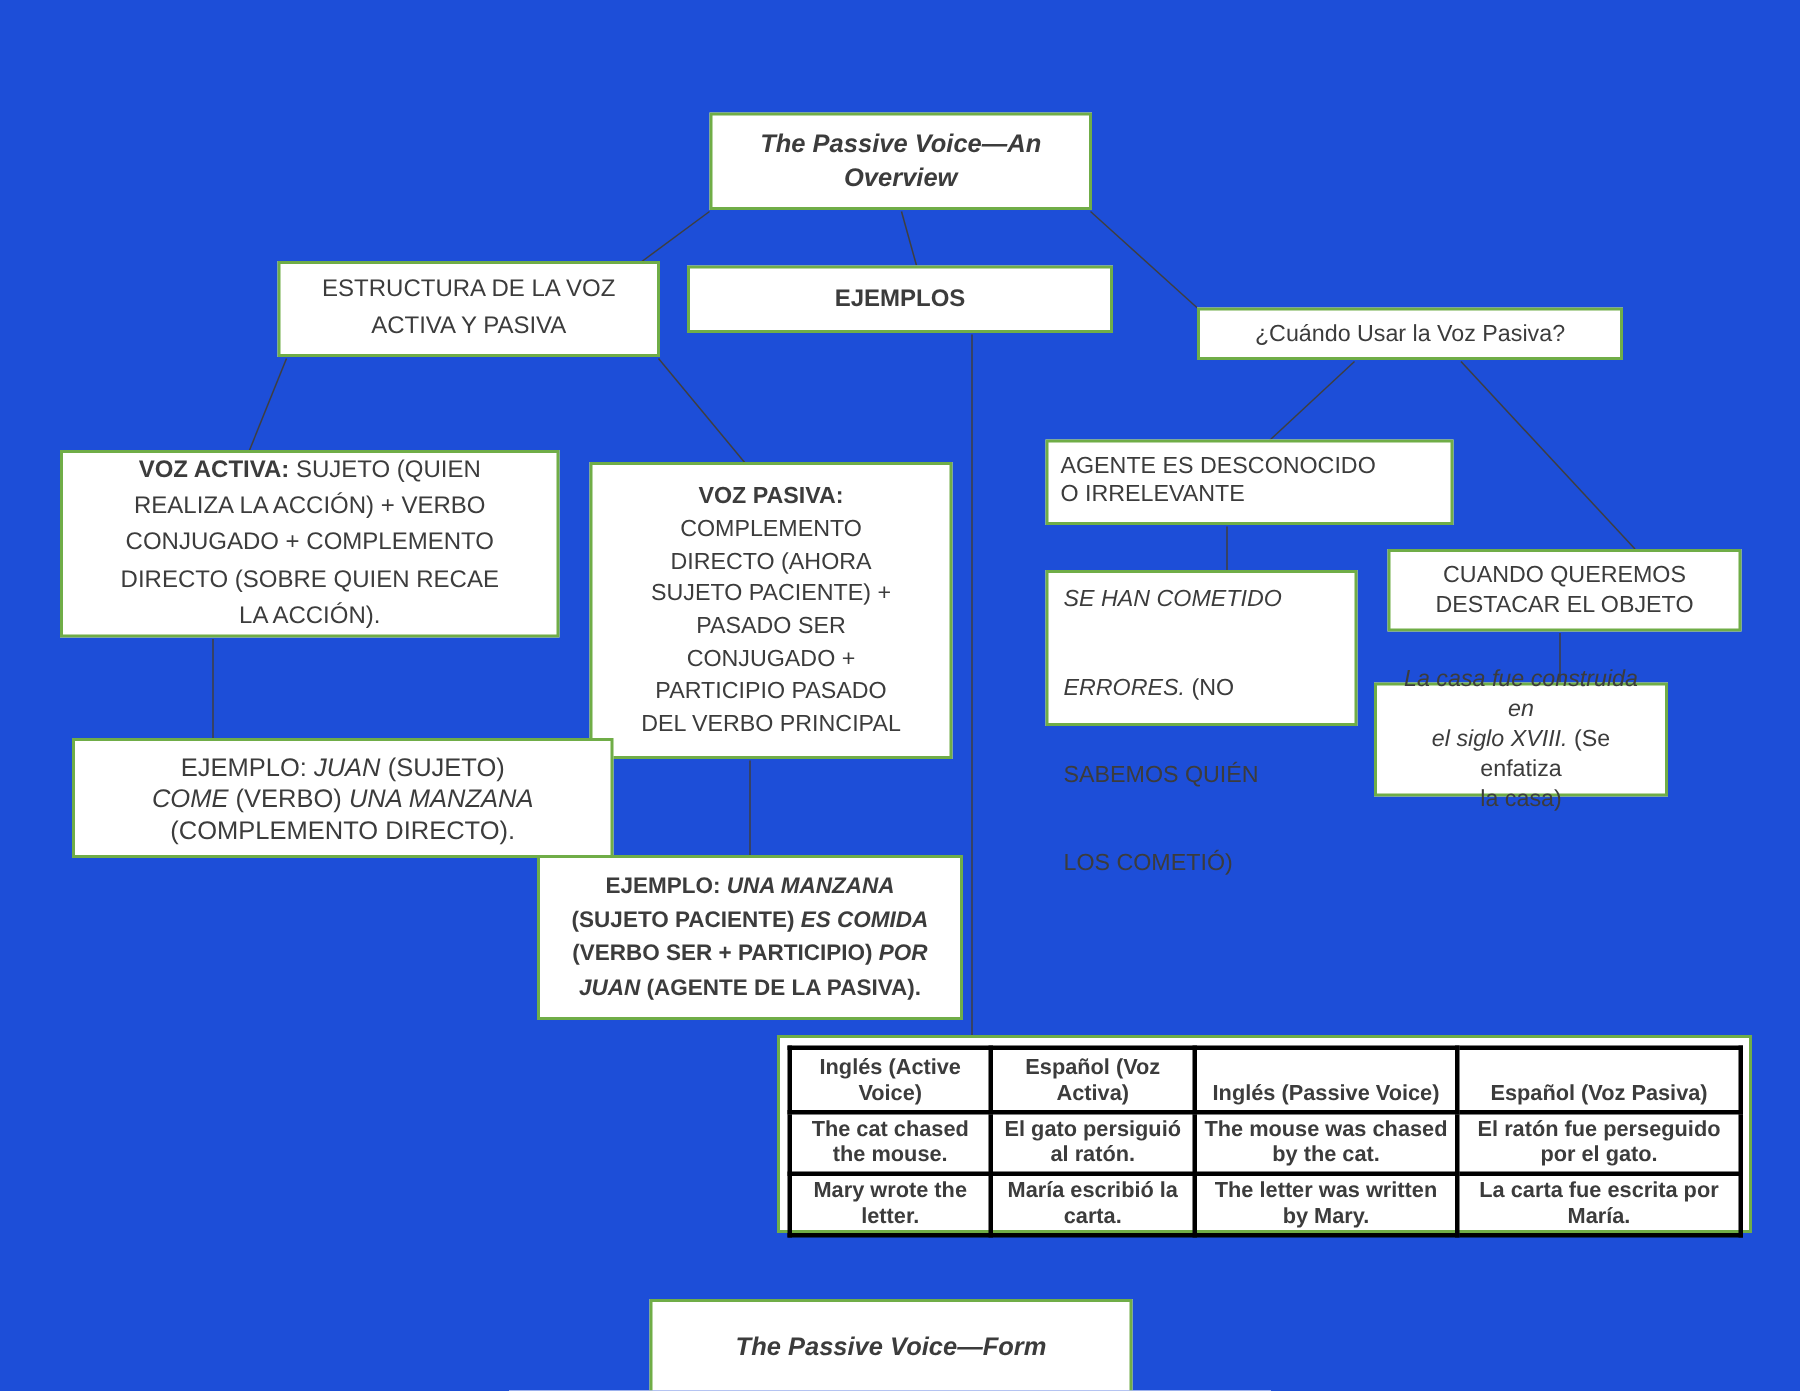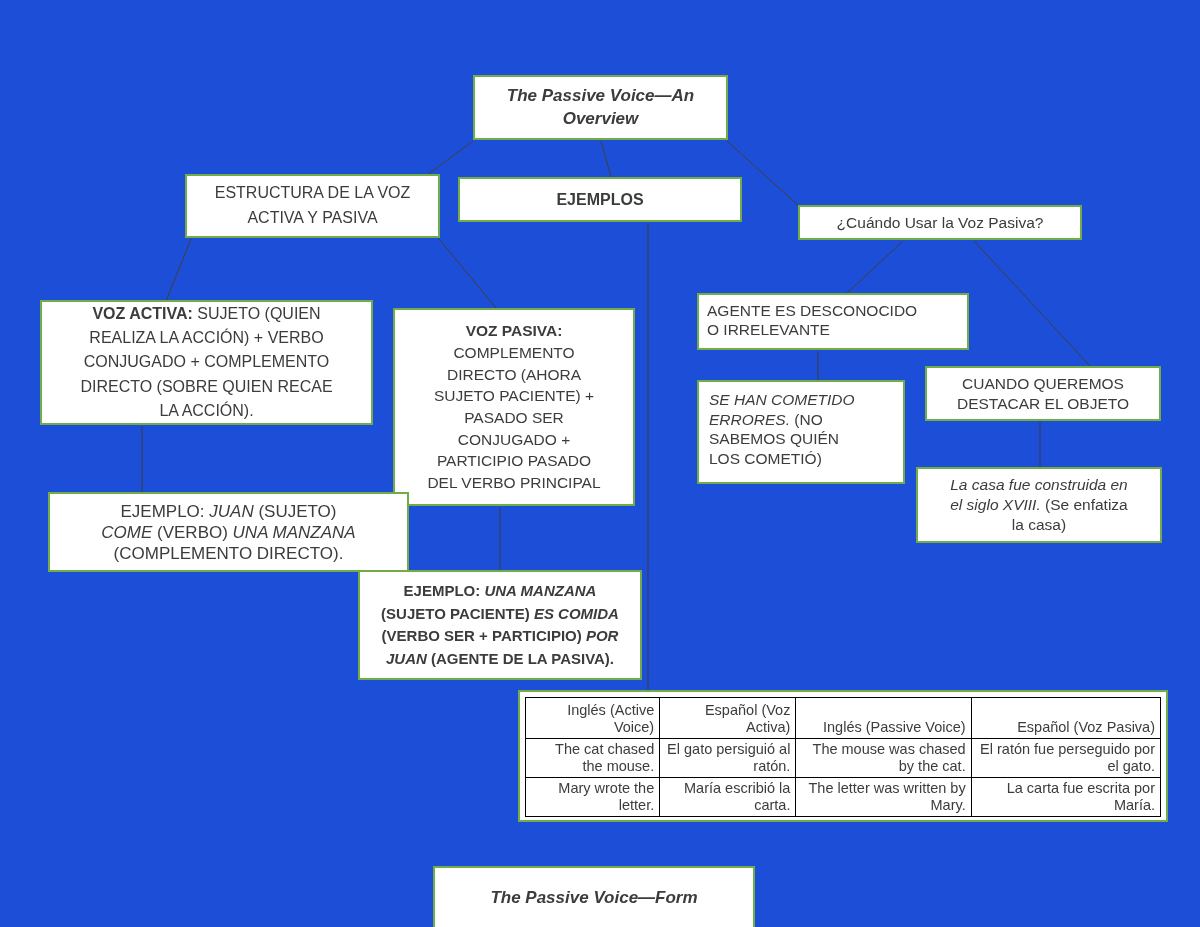--- a/index.html
+++ b/index.html
@@ -23,36 +23,36 @@
   .n-overview   { left:473px; top:75px;  width:255px; height:65px; }
   .n-estructura { left:185px; top:174px; width:255px; height:64px; font-size:16px; line-height:1.55; }
   .n-ejemplos   { left:458px; top:177px; width:284px; height:45px; font-size:16px;font-weight:bold; }
   .n-cuando-usar{ left:798px; top:205px; width:284px; height:35px; font-size:15.5px; }
 
   .n-voz-activa { left:40px;  top:300px; width:333px; height:125px; font-size:16px; line-height:1.52; padding:2px 8px; }
   .n-voz-pasiva { left:393px; top:308px; width:242px; height:198px; font-size:15.5px; line-height:1.4; padding:2px 6px; }
 
   .n-uso-1 { left:697px; top:293px; width:272px; height:57px; font-size:15.5px; line-height:19px;
              padding:6px 8px 0 8px; overflow:hidden; }
-  .n-se-han{ left:697px; top:380px; width:208px; height:104px; font-size:15.5px; line-height:19.5px; padding:8px 10px; }
+  .n-se-han{ left:697px; top:380px; width:208px; height:104px; font-size:15.5px; line-height:19.5px; padding:8px 10px;gap:39px; }
   .n-uso-2 { left:925px; top:366px; width:236px; height:55px; font-size:15.5px; line-height:20px; }
-  .n-la-casa{ left:916px; top:467px; width:246px; height:76px; font-size:15.5px; line-height:20px; padding:10px 8px; }
+  .n-la-casa{ left:916px; top:455px; width:196px; height:76px; font-size:15.5px; line-height:20px; padding:10px 8px; }
 
   .n-ejemplo-juan    { left:48px;  top:492px; width:361px; height:80px;  font-size:17px; line-height:21px; padding:2px 6px; }
   .n-ejemplo-manzana { left:358px; top:570px; width:284px; height:110px; font-size:15px; line-height:22.5px;
                        font-weight:bold; padding:2px 6px; }
 
   .it { font-style:italic; }
   .bd { font-weight:bold; }
 
   .table-wrap { left:518px; top:690px; width:650px; height:132px; padding:5px;
                 display:block; text-align:left; }
   .table-wrap table { border-collapse:collapse; width:100%; table-layout:fixed;
                       font-size:14.5px; line-height:1.18; color:#3c3c3c; }
-  .table-wrap th, .table-wrap td { border:1px solid #000000; padding:2px 5px; font-weight:normal; text-align:right; }
+  .table-wrap th, .table-wrap td { border:3px solid #000000; padding:2px 5px; font-weight:bold; text-align:center; }
   .table-wrap th { vertical-align:bottom; height:36px; }
   .table-wrap td { vertical-align:top; height:32px; }
 
   .n-form { left:433px; top:866px; width:322px; height:70px; justify-content:flex-start; padding-top:19px; }
 </style>
 </head>
 <body>
 
 <div class="canvas">
 

